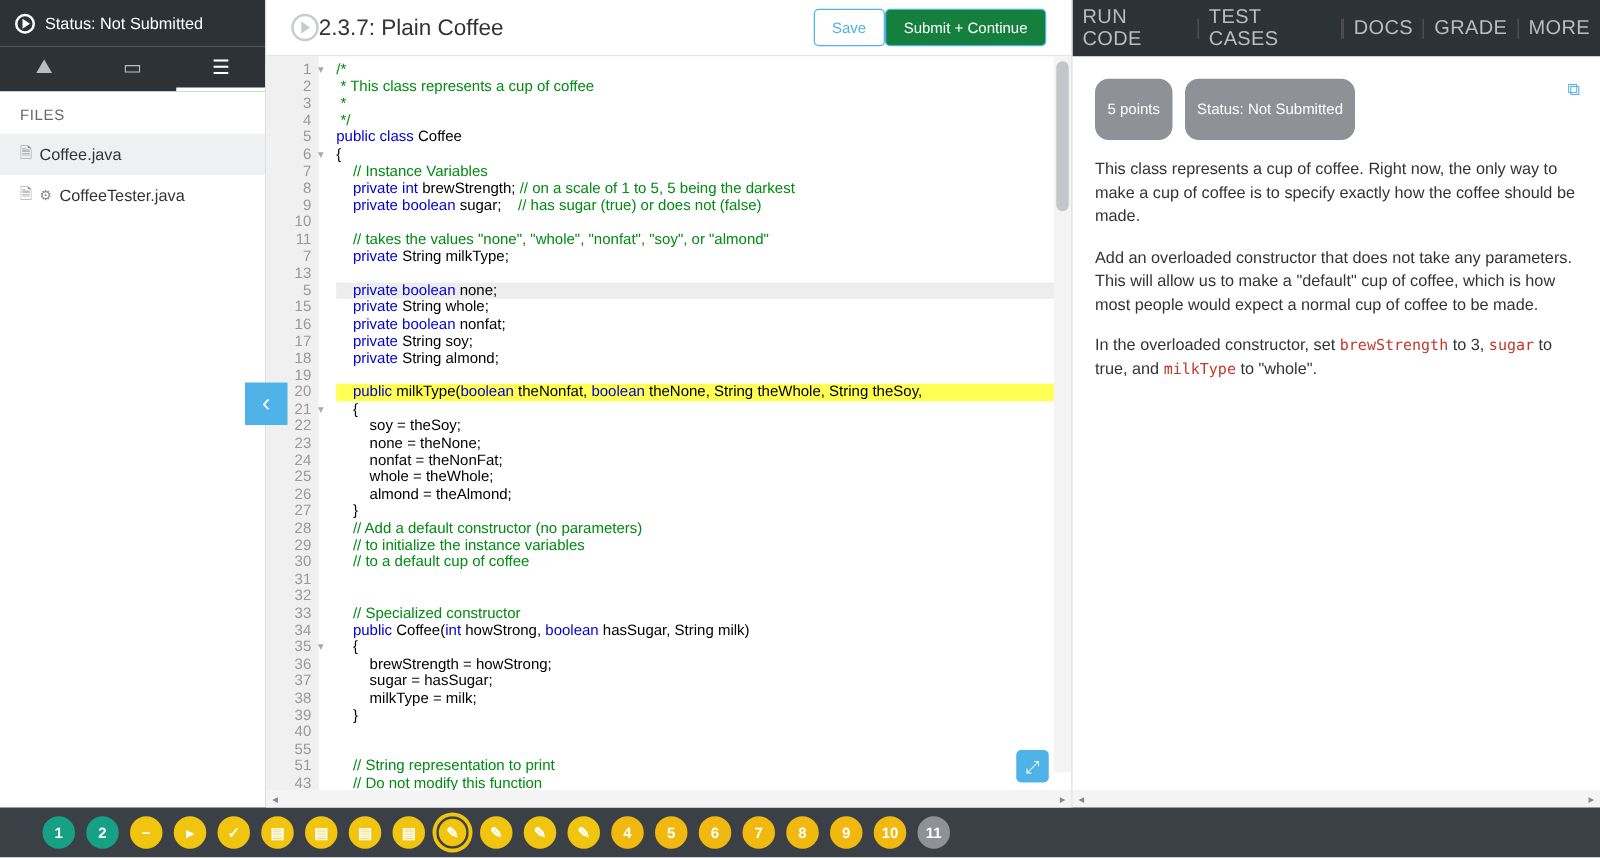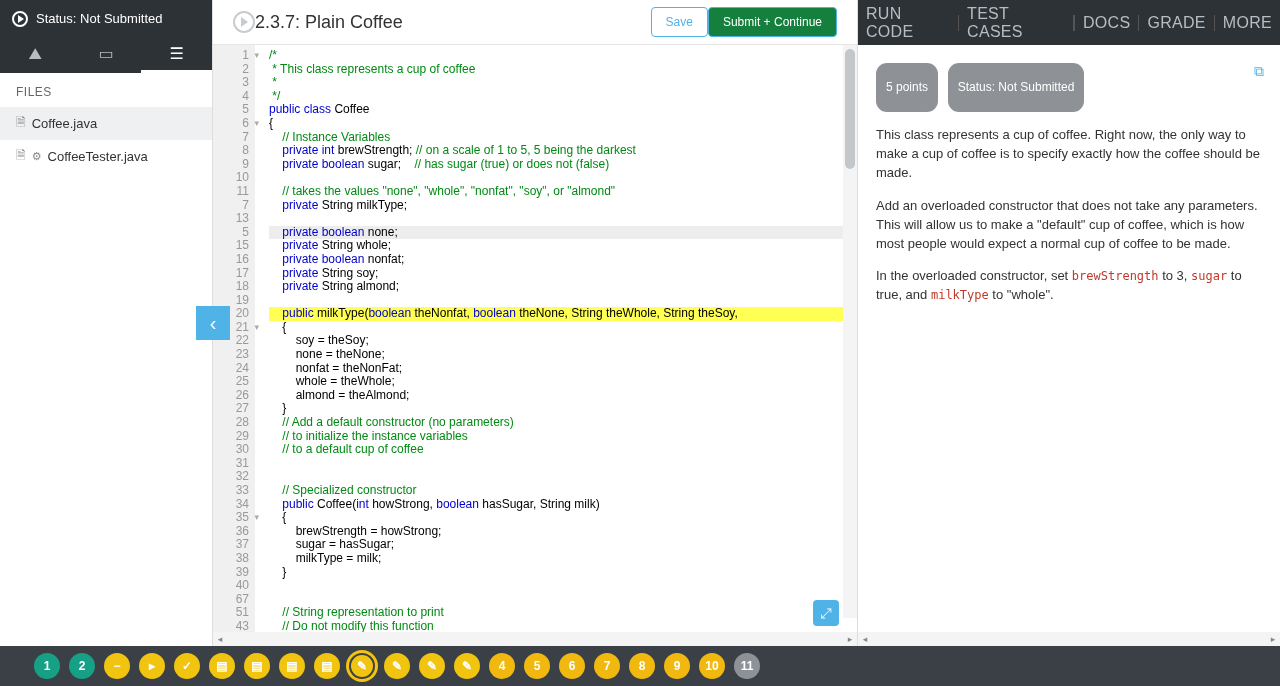--- a/index.html
+++ b/index.html
@@ -150,21 +150,21 @@
             <div class="gl">31</div>
             <div class="gl">32</div>
             <div class="gl">33</div>
             <div class="gl">34</div>
             <div class="gl fold">35</div>
             <div class="gl">36</div>
             <div class="gl">37</div>
             <div class="gl">38</div>
             <div class="gl">39</div>
             <div class="gl">40</div>
-            <div class="gl">67</div>
+            <div class="gl">55</div>
             <div class="gl">51</div>
             <div class="gl">43</div>
           </div>
         <div class="code" id="code"><div class="cl"><span class="c-com">/*</span></div><div class="cl"><span class="c-com"> * This class represents a cup of coffee</span></div><div class="cl"><span class="c-com"> *</span></div><div class="cl"><span class="c-com"> */</span></div><div class="cl"><span class="c-kw">public class </span><span>Coffee</span></div><div class="cl"><span>{</span></div><div class="cl"><span>    </span><span class="c-com">// Instance Variables</span></div><div class="cl"><span>    </span><span class="c-kw">private int </span><span>brewStrength; </span><span class="c-com">// on a scale of 1 to 5, 5 being the darkest</span></div><div class="cl"><span>    </span><span class="c-kw">private boolean </span><span>sugar;    </span><span class="c-com">// has sugar (true) or does not (false)</span></div><div class="cl"><span></span></div><div class="cl"><span>    </span><span class="c-com">// takes the values "none", "whole", "nonfat", "soy", or "almond"</span></div><div class="cl"><span>    </span><span class="c-kw">private </span><span>String milkType;</span></div><div class="cl"><span></span></div><div class="cl gl14"><span>    </span><span class="c-kw">private boolean </span><span>none;</span></div><div class="cl"><span>    </span><span class="c-kw">private </span><span>String whole;</span></div><div class="cl"><span>    </span><span class="c-kw">private boolean </span><span>nonfat;</span></div><div class="cl"><span>    </span><span class="c-kw">private </span><span>String soy;</span></div><div class="cl"><span>    </span><span class="c-kw">private </span><span>String almond;</span></div><div class="cl"><span></span></div><div class="cl hl"><span>    </span><span class="c-kw">public </span><span>milkType(</span><span class="c-kw">boolean </span><span>theNonfat, </span><span class="c-kw">boolean </span><span>theNone, String theWhole, String theSoy,</span></div><div class="cl"><span>    {</span></div><div class="cl"><span>        soy = theSoy;</span></div><div class="cl"><span>        none = theNone;</span></div><div class="cl"><span>        nonfat = theNonFat;</span></div><div class="cl"><span>        whole = theWhole;</span></div><div class="cl"><span>        almond = theAlmond;</span></div><div class="cl"><span>    }</span></div><div class="cl"><span>    </span><span class="c-com">// Add a default constructor (no parameters)</span></div><div class="cl"><span>    </span><span class="c-com">// to initialize the instance variables</span></div><div class="cl"><span>    </span><span class="c-com">// to a default cup of coffee</span></div><div class="cl"><span></span></div><div class="cl"><span></span></div><div class="cl"><span>    </span><span class="c-com">// Specialized constructor</span></div><div class="cl"><span>    </span><span class="c-kw">public </span><span>Coffee(</span><span class="c-kw">int </span><span>howStrong, </span><span class="c-kw">boolean </span><span>hasSugar, String milk)</span></div><div class="cl"><span>    {</span></div><div class="cl"><span>        brewStrength = howStrong;</span></div><div class="cl"><span>        sugar = hasSugar;</span></div><div class="cl"><span>        milkType = milk;</span></div><div class="cl"><span>    }</span></div><div class="cl"><span></span></div><div class="cl"><span></span></div><div class="cl"><span>    </span><span class="c-com">// String representation to print</span></div><div class="cl"><span>    </span><span class="c-com">// Do not modify this function</span></div></div>
         <div class="scroll-v">
             <div class="thumb"></div>
           </div>
       </div>
       <div class="scroll-h">
         <div class="arrow">◂</div>

